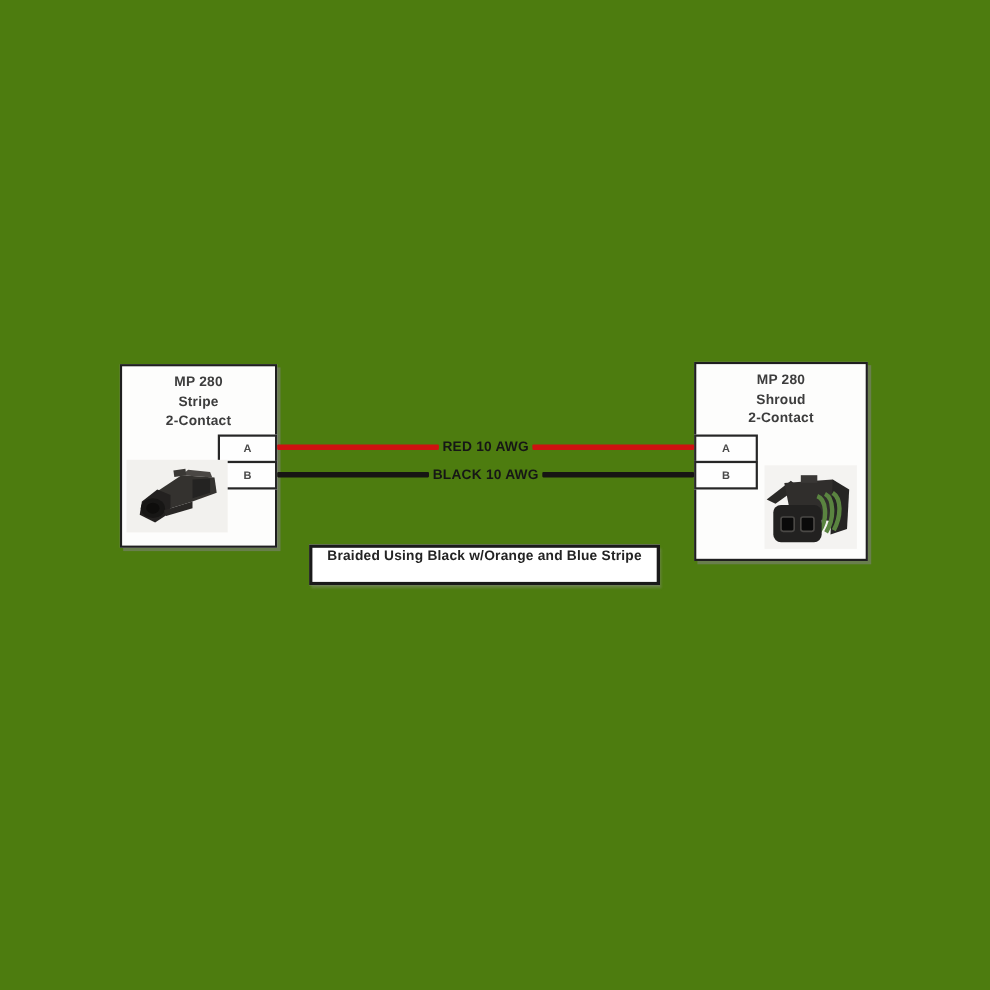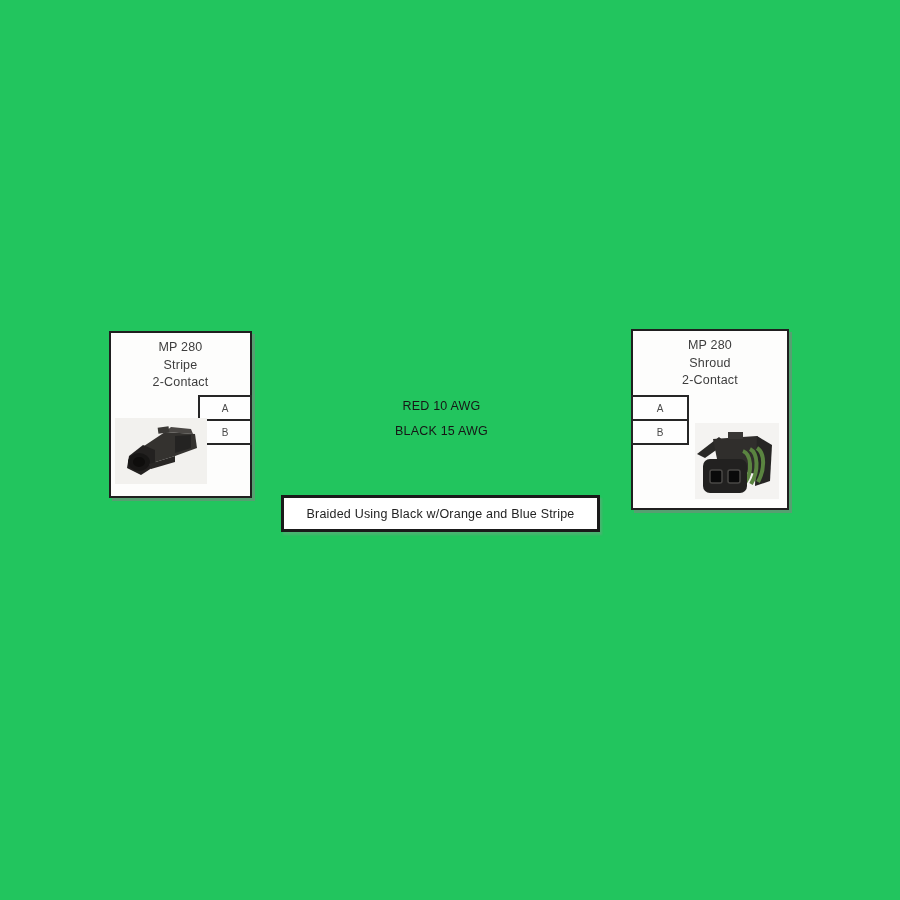--- a/index.html
+++ b/index.html
@@ -1,18 +1,18 @@
 <!DOCTYPE html>
 <html><head>
 <meta charset="utf-8">
 <style>
   html,body{margin:0;padding:0;background:#ffffff;}
   .canvas{
-    position:relative;width:900px;height:900px;background:#22c55e;overflow:hidden;
-    font-family:"Liberation Sans",sans-serif;font-weight:normal;
+    position:relative;width:900px;height:900px;background:#4d7c0f;overflow:hidden;
+    font-family:"Liberation Sans",sans-serif;font-weight:bold;
   }
   .conn-box{
     position:absolute;background:#fdfdfc;border:2px solid #1f1f1f;
     box-shadow:3px 3px 0 rgba(130,130,130,.55);
   }
   .left-box{left:109px;top:331px;width:139px;height:163px;}
   .right-box{left:631px;top:329px;width:154px;height:177px;}
   .box-title{padding-top:6px;text-align:center;font-size:12.5px;line-height:17.5px;color:#3d3d3d;letter-spacing:.2px;}
   .terminal{
     position:absolute;background:#fefefe;border:2px solid #262626;
@@ -22,30 +22,30 @@
   .term-a-left{right:-2px;top:62px;width:50px;height:22px;}
   .term-b-left{right:-2px;top:86px;width:50px;height:22px;}
   .term-a-right{left:-2px;top:64px;width:54px;height:22px;}
   .term-b-right{left:-2px;top:88px;width:54px;height:22px;}
   .photo{position:absolute;}
   .photo svg{width:100%;height:100%;display:block;}
   .left-photo{left:4px;top:85px;width:92px;height:66px;background:#f2f1ee;}
   .right-photo{left:62px;top:92px;width:84px;height:76px;background:#f4f3f1;}
   .wire-row{
     position:absolute;left:252px;width:379px;height:14px;
-    display:flex;align-items:center;flex-direction:column;
+    display:flex;align-items:center;
   }
   .red-row{top:399px;}
   .black-row{top:424px;}
   .wire-seg{flex:1;height:5px;border-radius:1px;}
   .wire-label{padding:0 3px;font-size:12.5px;color:#161616;white-space:nowrap;letter-spacing:.2px;}
   .note-box{
     position:absolute;left:281px;top:495px;width:313px;height:31px;
     border:3px solid #1a1a1a;background:#ffffff;
-    display:flex;align-items:center;justify-content:center;
+    display:flex;align-items:flex-start;justify-content:center;
     box-shadow:2px 3px 2px rgba(150,150,150,.35);
   }
   .note-box span{font-size:12.5px;color:#232323;letter-spacing:.2px;}
 </style>
 </head>
 <body>
 
 <div class="canvas">
 
   <div class="conn-box left-box">
@@ -105,21 +105,21 @@
   </div>
 
   <div class="wire-row red-row">
     <div class="wire-seg" style="background: rgb(207, 17, 16);"></div>
     <span class="wire-label">RED 10 AWG</span>
     <div class="wire-seg" style="background: rgb(207, 17, 16);"></div>
   </div>
 
   <div class="wire-row black-row">
     <div class="wire-seg" style="background: rgb(23, 21, 19);"></div>
-    <span class="wire-label">BLACK 15 AWG</span>
+    <span class="wire-label">BLACK 10 AWG</span>
     <div class="wire-seg" style="background: rgb(23, 21, 19);"></div>
   </div>
 
   <div class="note-box">
     <span>Braided Using Black w/Orange and Blue Stripe</span>
   </div>
 
 </div>
 
 </body></html>

